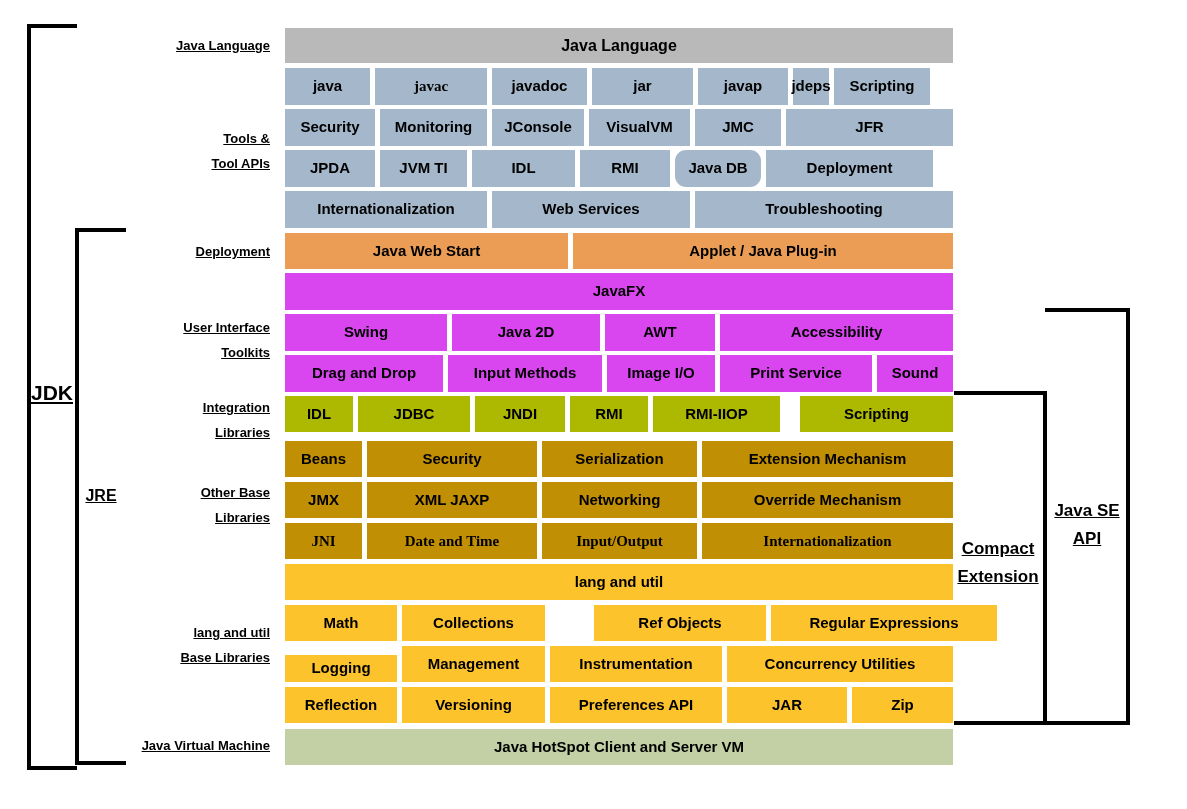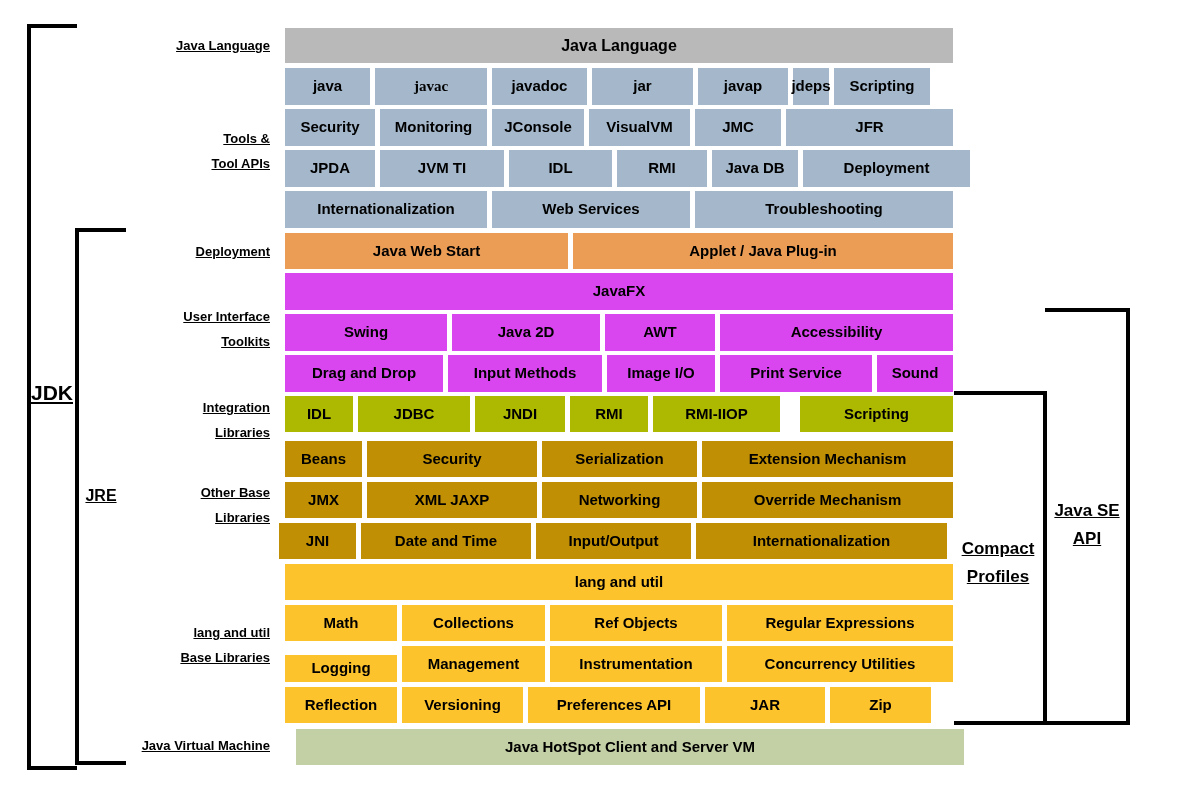--- a/index.html
+++ b/index.html
@@ -40,30 +40,30 @@
       <div class="seg" style="left: 75px; top: 761px; width: 51px; height: 4px;"></div>
       <div class="seg" style="left: 1043px; top: 391px; width: 4px; height: 334px;"></div>
       <div class="seg" style="left: 954px; top: 391px; width: 93px; height: 4px;"></div>
       <div class="seg" style="left: 954px; top: 721px; width: 93px; height: 4px;"></div>
       <div class="seg" style="left: 1126px; top: 308px; width: 4px; height: 417px;"></div>
       <div class="seg" style="left: 1045px; top: 308px; width: 85px; height: 4px;"></div>
       <div class="seg" style="left: 1045px; top: 721px; width: 85px; height: 4px;"></div>
       <div class="bracket-label" style="left: 26px; top: 380px; width: 52px; font-size: 21px; line-height: 25px;">JDK</div>
       <div class="bracket-label" style="left: 77px; top: 483px; width: 48px; font-size: 16px; line-height: 25px;">JRE</div>
       <div class="bracket-label" style="left: 948px; top: 535px; width: 100px; font-size: 17px; line-height: 28px;">Compact
-Profiles</div>
+Extension</div>
       <div class="bracket-label" style="left: 1042px; top: 497px; width: 90px; font-size: 17px; line-height: 28px;">Java SE
 API</div>
     </div>
   <div id="side-labels">
       <div class="side-label" style="top: 33px;">Java Language</div>
       <div class="side-label" style="top: 126px;">Tools &amp;
 Tool APIs</div>
       <div class="side-label" style="top: 239px;">Deployment</div>
-      <div class="side-label" style="top: 304px;">User Interface
+      <div class="side-label" style="top: 315px;">User Interface
 Toolkits</div>
       <div class="side-label" style="top: 395px;">Integration
 Libraries</div>
       <div class="side-label" style="top: 480px;">Other Base
 Libraries</div>
       <div class="side-label" style="top: 620px;">lang and util
 Base Libraries</div>
       <div class="side-label" style="top: 733px;">Java Virtual Machine</div>
     </div>
   <div id="grid">
@@ -82,24 +82,24 @@
       <div class="row" style="left: 285px; top: 109px; height: 37px; width: 668px;">
         <div class="cell c-blue" style="width: 90px;">Security</div>
         <div class="cell c-blue" style="width: 107px;">Monitoring</div>
         <div class="cell c-blue" style="width: 92px; text-align: right;">JConsole</div>
         <div class="cell c-blue" style="width: 101px;">VisualVM</div>
         <div class="cell c-blue" style="width: 86px;">JMC</div>
         <div class="cell c-blue" style="width: 167px;">JFR</div>
       </div>
       <div class="row" style="left: 285px; top: 150px; height: 37px; width: 668px;">
         <div class="cell c-blue" style="width: 90px;">JPDA</div>
-        <div class="cell c-blue" style="width: 124px;">JVM TI</div>
+        <div class="cell c-blue" style="width: 87px;">JVM TI</div>
         <div class="cell c-blue" style="width: 103px;">IDL</div>
         <div class="cell c-blue" style="width: 90px;">RMI</div>
-        <div class="cell c-blue" style="width: 86px;">Java DB</div>
+        <div class="cell c-blue" style="width: 86px; border-radius: 11px;">Java DB</div>
         <div class="cell c-blue" style="width: 167px;">Deployment</div>
       </div>
       <div class="row" style="left: 285px; top: 191px; height: 37px; width: 668px;">
         <div class="cell c-blue" style="width: 202px;">Internationalization</div>
         <div class="cell c-blue" style="width: 198px;">Web Services</div>
         <div class="cell c-blue" style="width: 258px;">Troubleshooting</div>
       </div>
       <div class="row" style="left: 285px; top: 233px; height: 36px; width: 668px;">
         <div class="cell c-lightorange" style="width: 283px;">Java Web Start</div>
         <div class="cell c-lightorange" style="width: 380px;">Applet / Java Plug-in</div>
@@ -133,45 +133,45 @@
         <div class="cell c-gold" style="width: 170px;">Security</div>
         <div class="cell c-gold" style="width: 155px;">Serialization</div>
         <div class="cell c-gold" style="width: 251px;">Extension Mechanism</div>
       </div>
       <div class="row" style="left: 285px; top: 482px; height: 36px; width: 668px;">
         <div class="cell c-gold" style="width: 77px;">JMX</div>
         <div class="cell c-gold" style="width: 170px;">XML JAXP</div>
         <div class="cell c-gold" style="width: 155px;">Networking</div>
         <div class="cell c-gold" style="width: 251px;">Override Mechanism</div>
       </div>
-      <div class="row" style="left: 279px; top: 523px; height: 36px; width: 580px;">
+      <div class="row" style="left: 285px; top: 523px; height: 36px; width: 580px; font-family: Liberation Serif, serif;">
         <div class="cell c-gold" style="width: 77px;">JNI</div>
         <div class="cell c-gold" style="width: 170px;">Date and Time</div>
         <div class="cell c-gold" style="width: 155px;">Input/Output</div>
         <div class="cell c-gold" style="width: 251px;">Internationalization</div>
       </div>
       <div class="row" style="left: 285px; top: 564px; height: 36px; width: 668px;">
         <div class="cell c-yellow" style="width: 668px;">lang and util</div>
       </div>
       <div class="row" style="left: 285px; top: 605px; height: 36px; width: 668px;">
         <div class="cell c-yellow" style="width: 112px;">Math</div>
         <div class="cell c-yellow" style="width: 143px;">Collections</div>
-        <div class="cell c-yellow" style="width: 172px;">Ref Objects</div>
+        <div class="cell c-yellow" style="width: 172px; margin-left: 44px;">Ref Objects</div>
         <div class="cell c-yellow" style="width: 226px;">Regular Expressions</div>
       </div>
       <div class="row" style="left: 285px; top: 646px; height: 36px; width: 668px;">
         <div class="cell c-yellow" style="width: 112px; margin-top: 9px;">Logging</div>
         <div class="cell c-yellow" style="width: 143px;">Management</div>
         <div class="cell c-yellow" style="width: 172px;">Instrumentation</div>
         <div class="cell c-yellow" style="width: 226px;">Concurrency Utilities</div>
       </div>
       <div class="row" style="left: 285px; top: 687px; height: 36px; width: 668px;">
         <div class="cell c-yellow" style="width: 112px;">Reflection</div>
-        <div class="cell c-yellow" style="width: 121px;">Versioning</div>
+        <div class="cell c-yellow" style="width: 143px;">Versioning</div>
         <div class="cell c-yellow" style="width: 172px;">Preferences API</div>
         <div class="cell c-yellow" style="width: 120px;">JAR</div>
         <div class="cell c-yellow" style="width: 101px;">Zip</div>
       </div>
       <div class="row" style="left: 285px; top: 729px; height: 36px; width: 668px;">
-        <div class="cell c-green" style="width: 668px; margin-left: 11px;">Java HotSpot Client and Server VM</div>
+        <div class="cell c-green" style="width: 668px;">Java HotSpot Client and Server VM</div>
       </div>
     </div>
 </div>
 
 </body></html>

